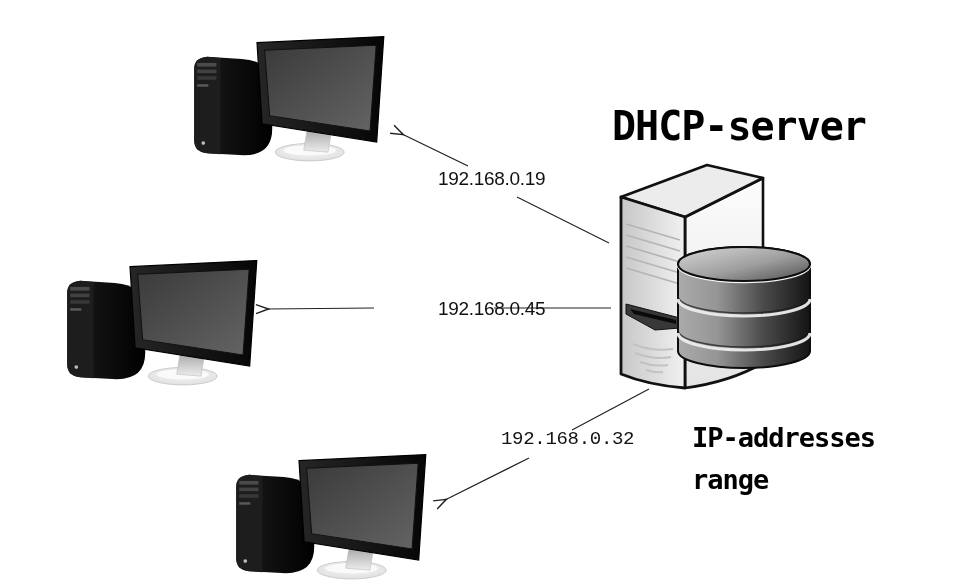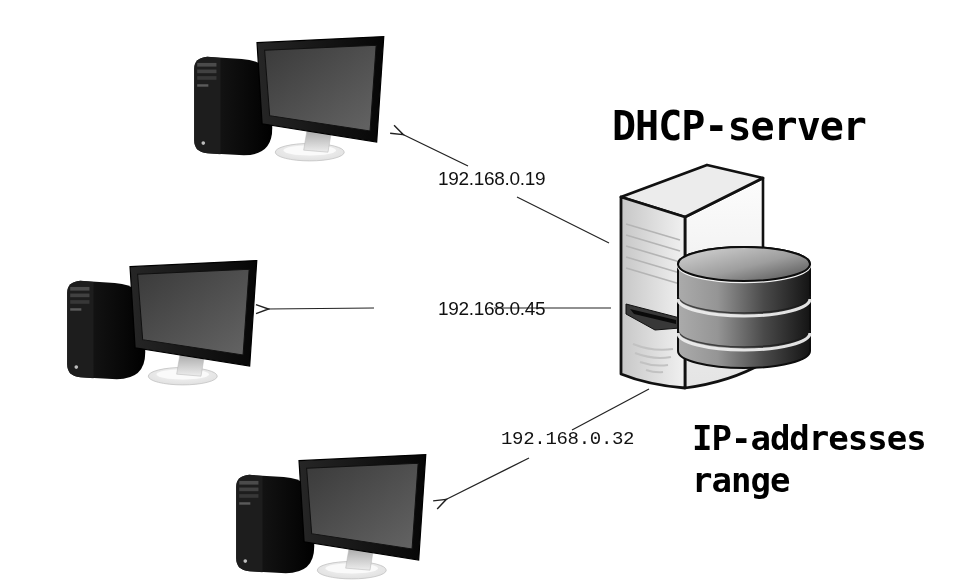--- a/index.html
+++ b/index.html
@@ -42,21 +42,21 @@
     color: #000;
     letter-spacing: -1px;
     white-space: nowrap;
   }
   #dhcp-title {
     left: 612px; top: 103px;
     font-size: 40px;
   }
   #range-label {
     left: 692px; top: 417px;
-    font-size: 34px;
+    font-size: 27px;
     line-height: 42px;
   }
   .ip-label {
     position: absolute;
     font-family: "Liberation Sans", sans-serif;
     font-size: 19px;
     letter-spacing: -0.3px;
     color: #111;
     white-space: nowrap;
   }

